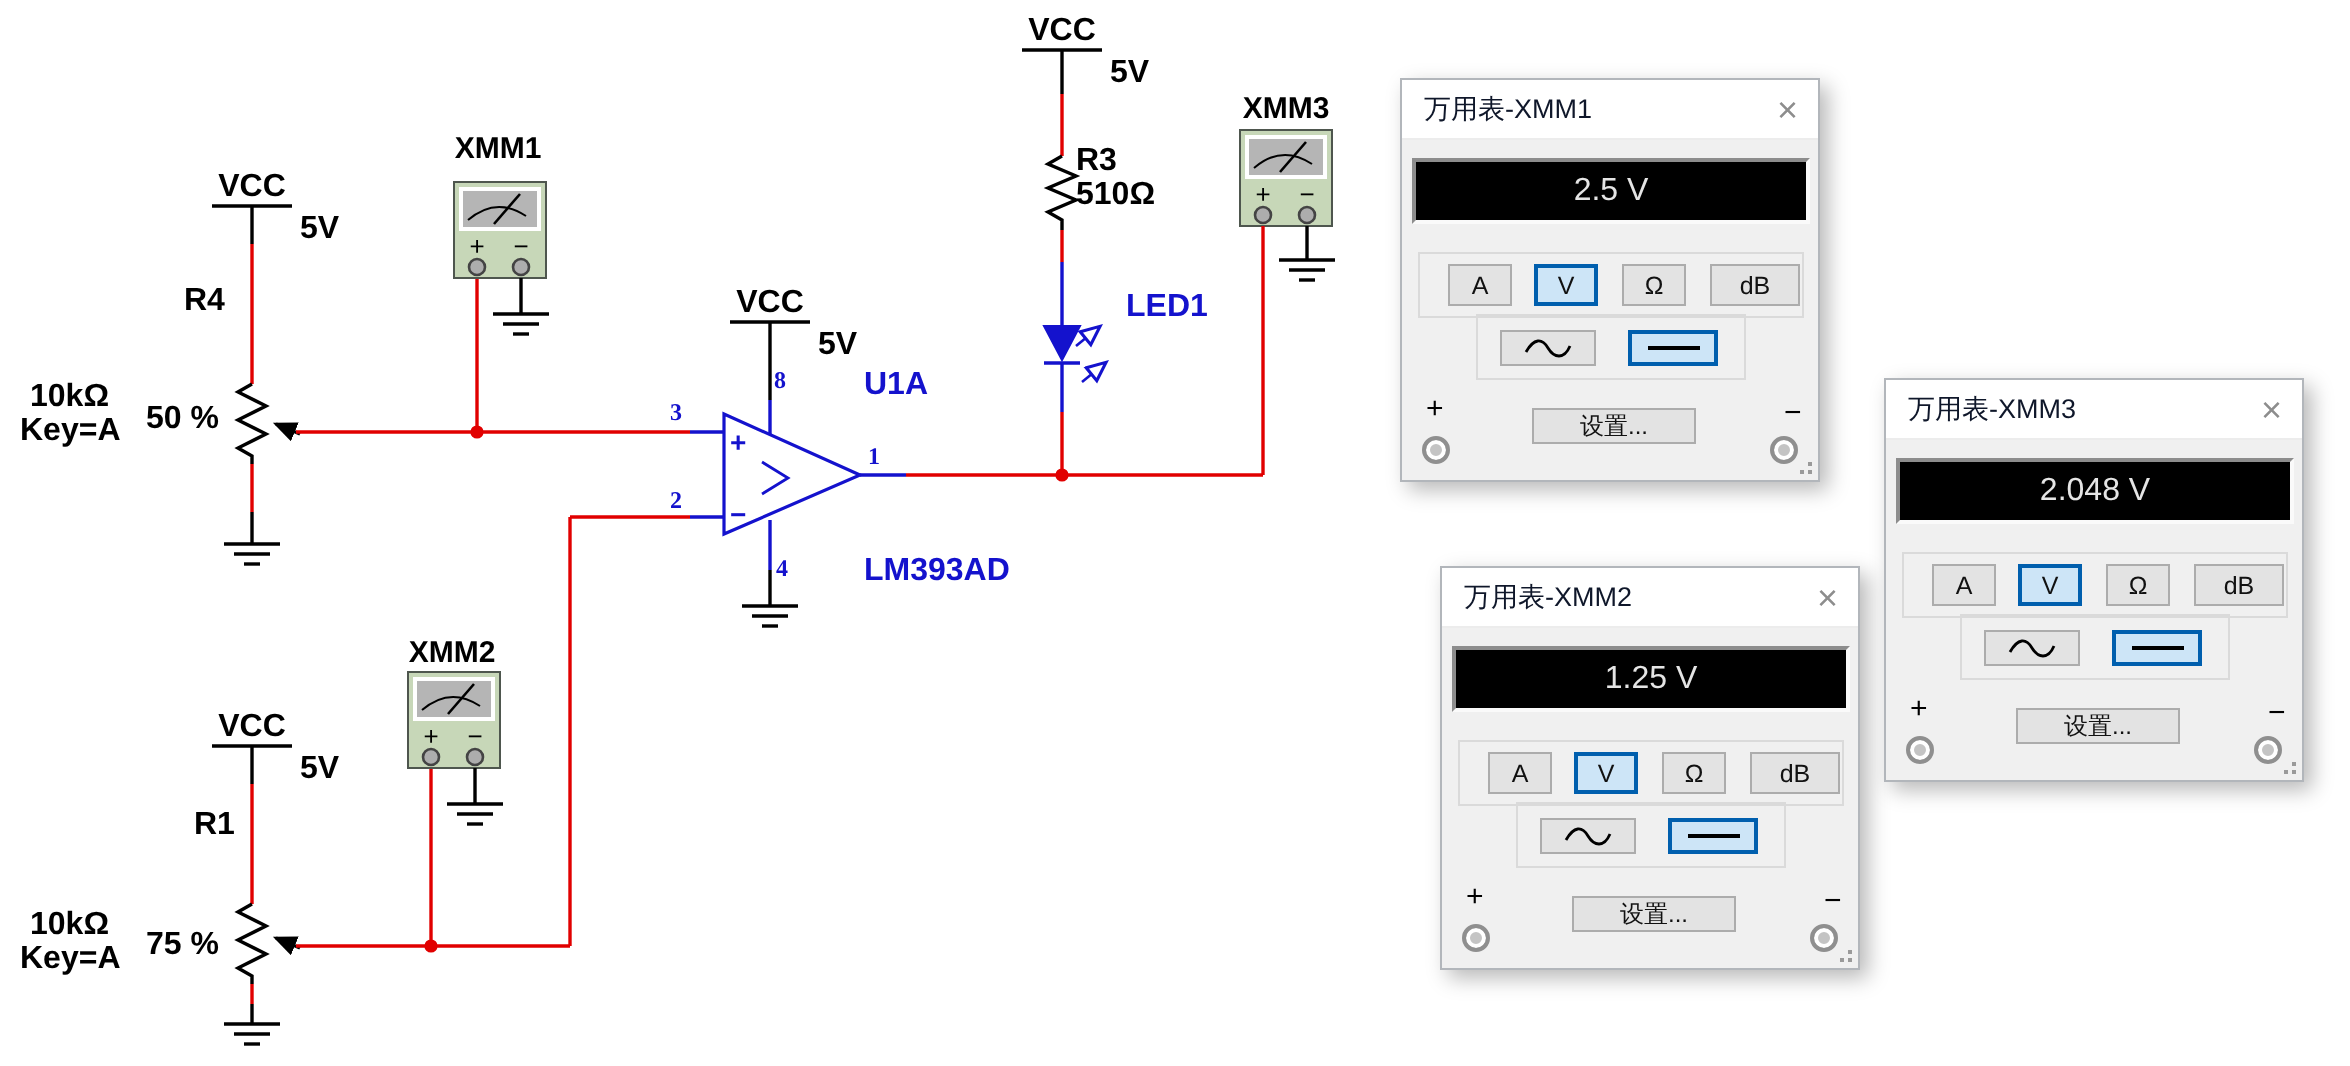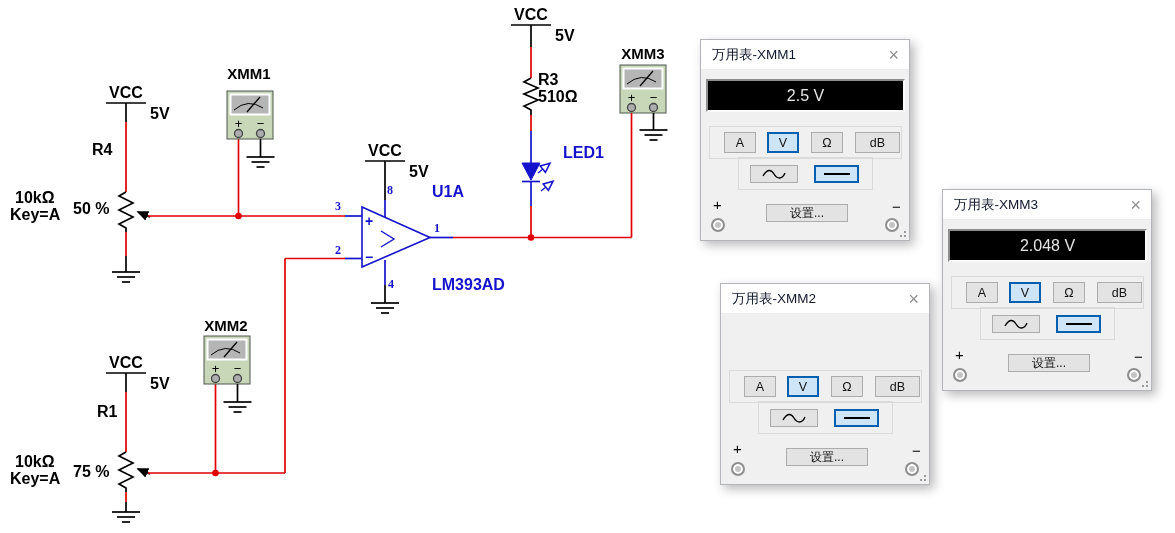--- a/index.html
+++ b/index.html
@@ -271,20 +271,23 @@
         <rect x="3" y="7" width="2" height="2"></rect>
       </g>
   </svg>
 </div>
 
 <div class="mwin" style="left:720px;top:283px;">
   <div class="tbar">
     <span class="ttext">万用表-XMM2</span>
     <span class="tclose">×</span>
   </div>
+  <div class="disp">
+    <span>1.25 V</span>
+  </div>
   <div class="gb gb1"></div>
   <div class="gb gb2"></div>
   <div class="pbtn ba">A</div>
   <div class="pbtn bv sel">V</div>
   <div class="pbtn bo">Ω</div>
   <div class="pbtn bd">dB</div>
   <div class="pbtn bac">
     <svg width="26" height="12">
         <path d="M2 8 C6 1,10 1,13 6 S21 12,24 5" fill="none" stroke="#000" stroke-width="1.4"></path>
       </svg>

